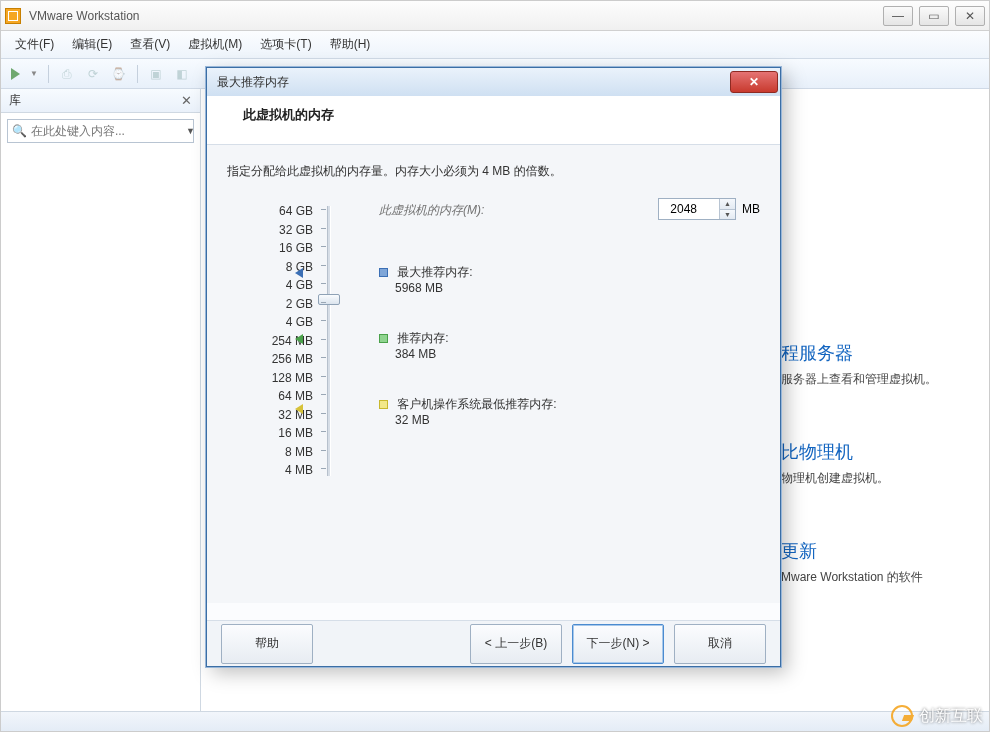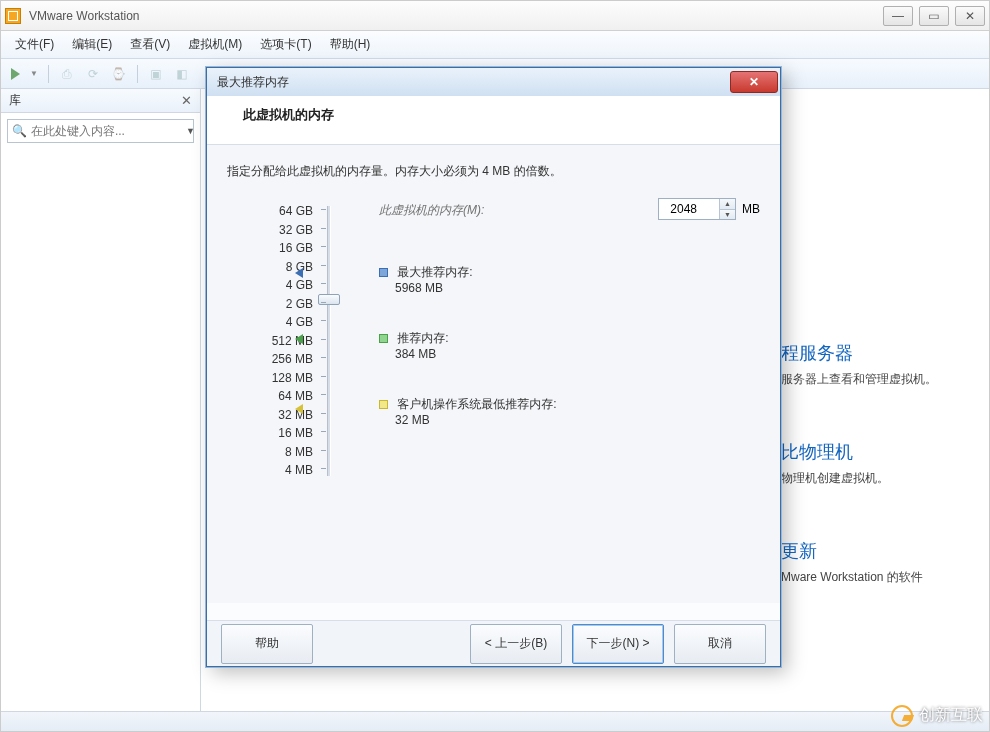--- a/index.html
+++ b/index.html
@@ -66,21 +66,21 @@
 .legend-sq { display:inline-block; width:9px; height:9px; margin-right:6px; vertical-align:middle; border:1px solid;}
 .sq-blue { background:#7fa6d8; border-color:#3b6fb5;}
 .sq-green{ background:#8fd48f; border-color:#4aa14a;}
 .sq-yellow{ background:#f2e889; border-color:#c8b82e;}
 .reco { position:absolute; color:#333;}
 .reco .val { padding-left:16px;}
 .dlg-foot { position:absolute; bottom:0; left:0; right:0; height:46px; border-top:1px solid #d6dee8; background:#f1f4f8; display:flex; align-items:center; padding:0 14px; gap:10px;}
 .btn { height:40px; min-width:92px; background:linear-gradient(#fbfcfe,#e7ecf2); border:1px solid #9fb0c3; border-radius:2px; color:#333; display:flex;align-items:center;justify-content:center; padding:0 10px;}
 .btn.primary { border-color:#4b8bd0; box-shadow: 0 0 0 1px #a7c8ea inset;}
 .spacer{flex:1;}
-.watermark{position:absolute;right:6px;bottom:4px;display:flex;gap:6px;opacity:.9;}
+.watermark{position:absolute;right:6px;bottom:4px;display:flex;align-items:center;gap:6px;opacity:.9;}
 .watermark .c{width:22px;height:22px;border:2px solid #f5a623;border-radius:50%;position:relative;}
 .watermark .c::after{content:"";position:absolute;right:-2px;top:8px;width:10px;height:6px;background:#f5a623;transform:skewX(-20deg);}
 .watermark span{color:#fff;font-size:16px;text-shadow:0 0 3px #555;}
 </style>
 </head>
 <body>
 
 <div class="titlebar">
   <div class="appicon"></div>
   <div class="title">VMware Workstation</div>
@@ -154,21 +154,21 @@
 
     <div class="memrow">
       <div class="scalecol">
         <div>64 GB</div>
         <div>32 GB</div>
         <div>16 GB</div>
         <div>8 GB</div>
         <div>4 GB</div>
         <div>2 GB</div>
         <div>4 GB</div>
-        <div>512 MB</div>
+        <div>254 MB</div>
         <div>256 MB</div>
         <div>128 MB</div>
         <div>64 MB</div>
         <div>32 MB</div>
         <div>16 MB</div>
         <div>8 MB</div>
         <div>4 MB</div>
       </div>
       <div class="slidercol">
         <div class="slider-track"></div>

